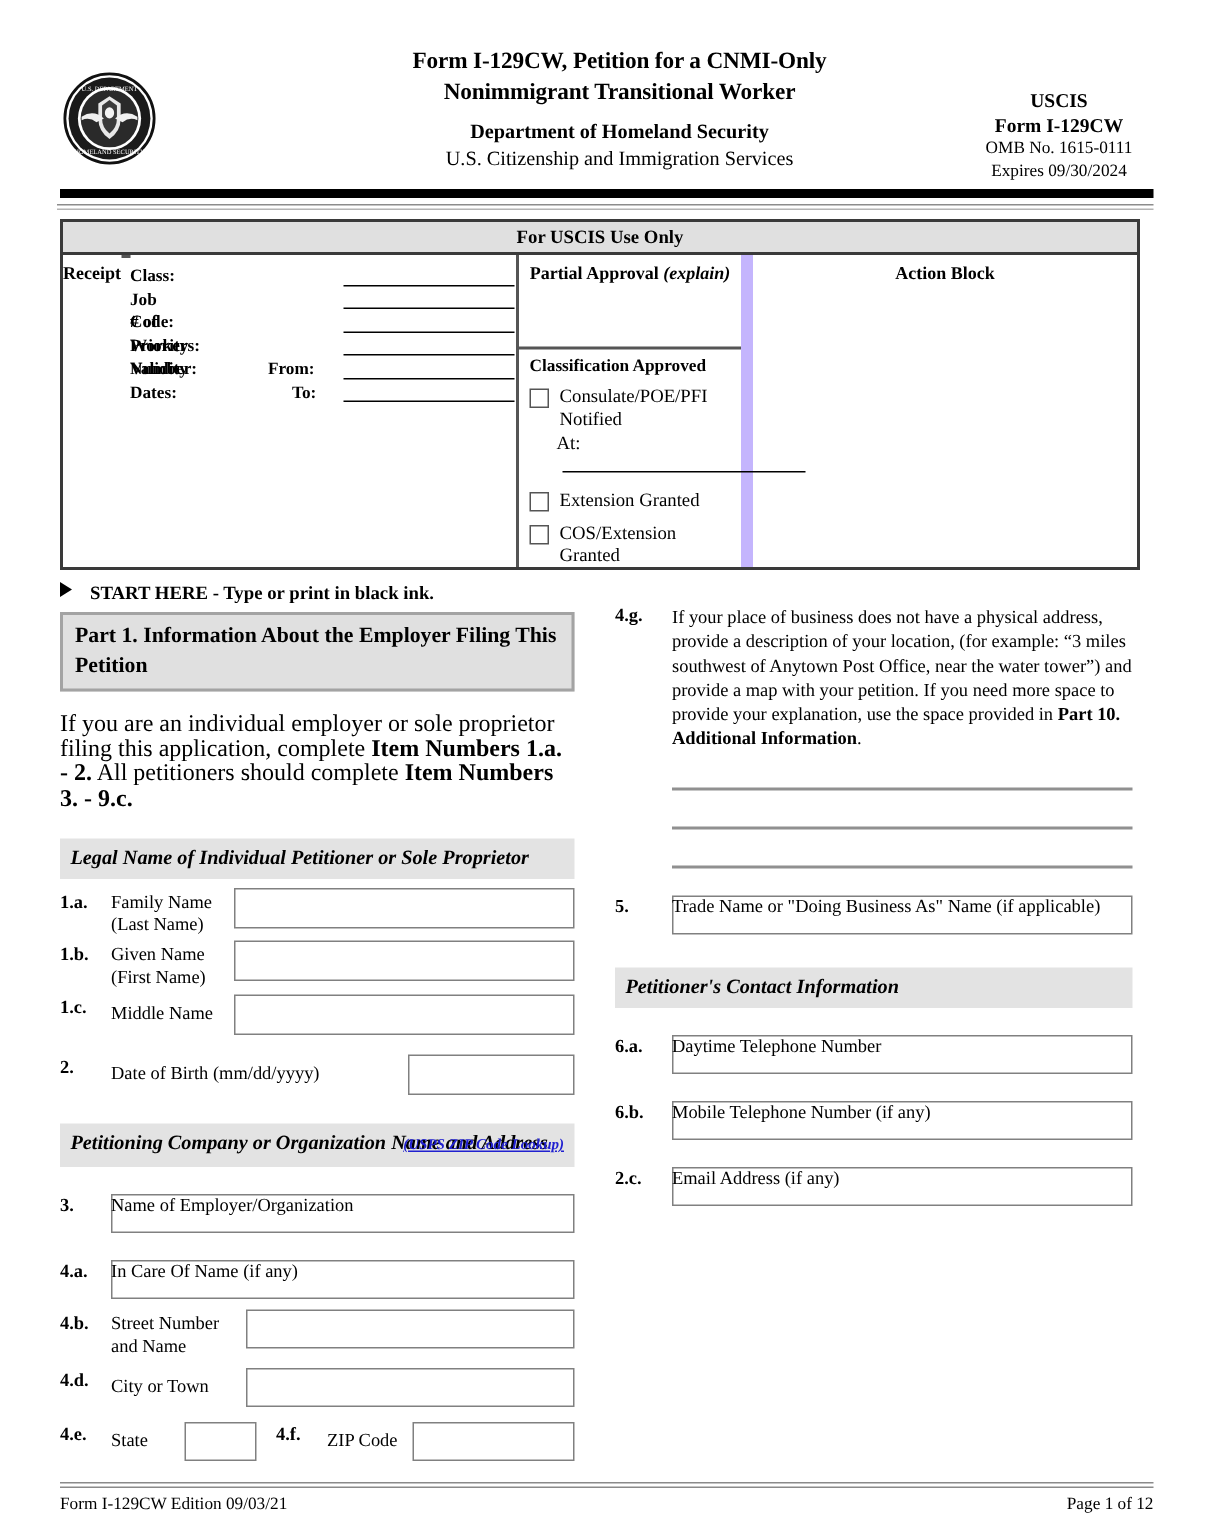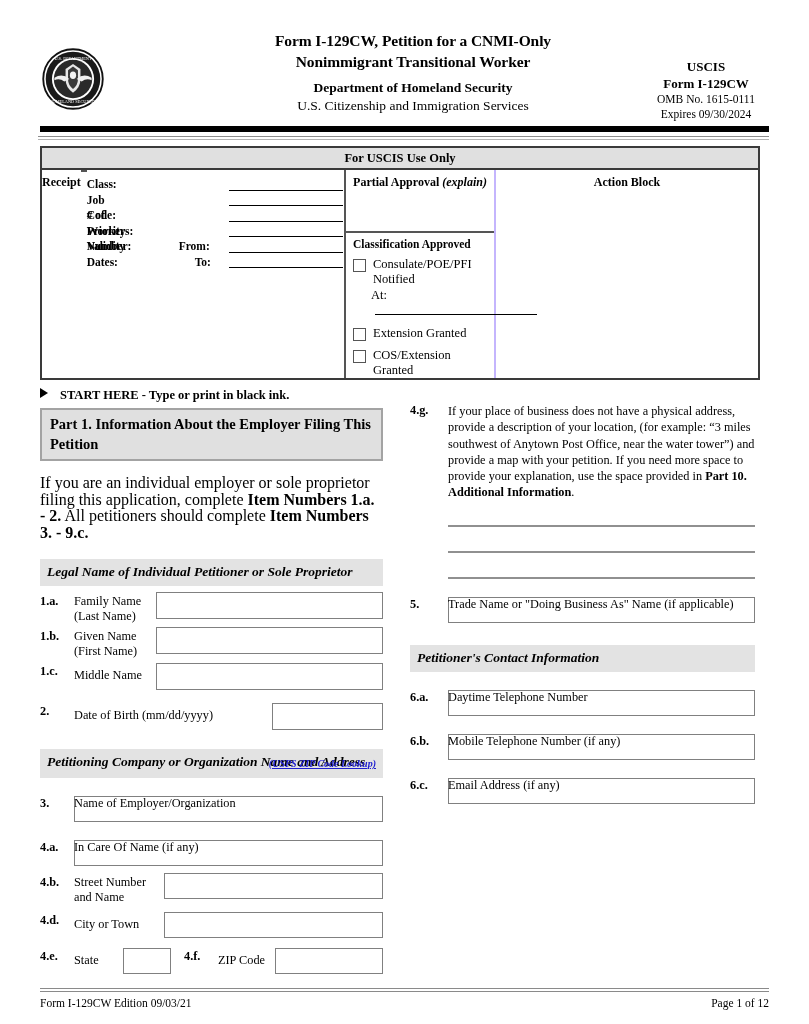--- a/index.html
+++ b/index.html
@@ -121,21 +121,21 @@
     height: 208px;
   }
   .col-receipt {
     width: 302px;
     border-right: 2px solid #555;
     display: flex;
     flex-direction: row;
   }
   .col-partial {
     width: 148px;
-    border-right: 2px solid #c4b5fd;
+    border-right: 8px solid #c4b5fd;
     display: flex;
     flex-direction: column;
   }
   .col-action {
     flex: 1;
   }
   .colhead {
     text-align: center;
     font-size: 12px;
     font-weight: bold;
@@ -549,21 +549,21 @@
       <div class="box" style="margin-left:38px; margin-top:18px; width:307px; height:26px;"></div>
     </div>
 
     <div class="item" style="margin-top:10px;">
       <span class="num">6.b.</span>
       <span class="lbl-inline" style="left:38px;">Mobile Telephone Number (if any)</span>
       <div class="box" style="margin-left:38px; margin-top:18px; width:307px; height:26px;"></div>
     </div>
 
     <div class="item" style="margin-top:10px;">
-      <span class="num">6.c.</span>
+      <span class="num">2.c.</span>
       <span class="lbl-inline" style="left:38px;">Email Address (if any)</span>
       <div class="box" style="margin-left:38px; margin-top:18px; width:307px; height:26px;"></div>
     </div>
 
   </div>
 
   <div class="foot-rule1"></div>
   <div class="foot-rule2"></div>
   <div class="footer-left">Form I-129CW   Edition   09/03/21</div>
   <div class="footer-right">Page 1 of 12</div>

